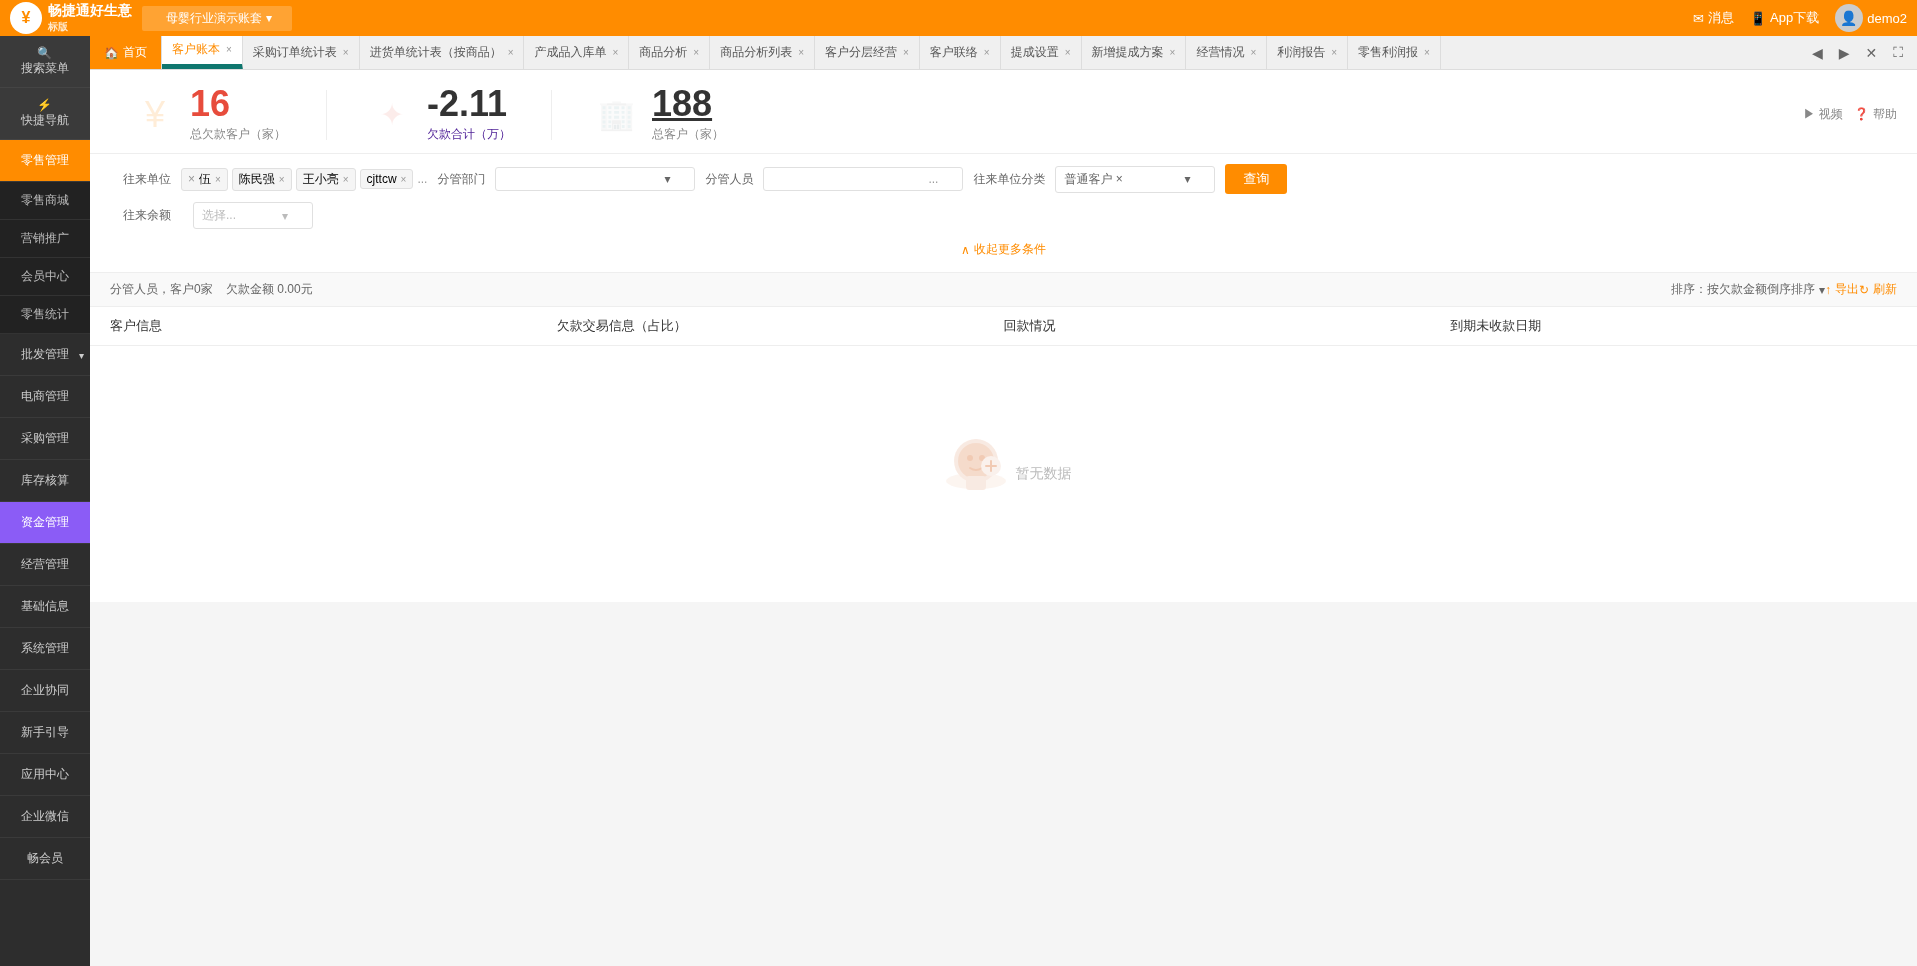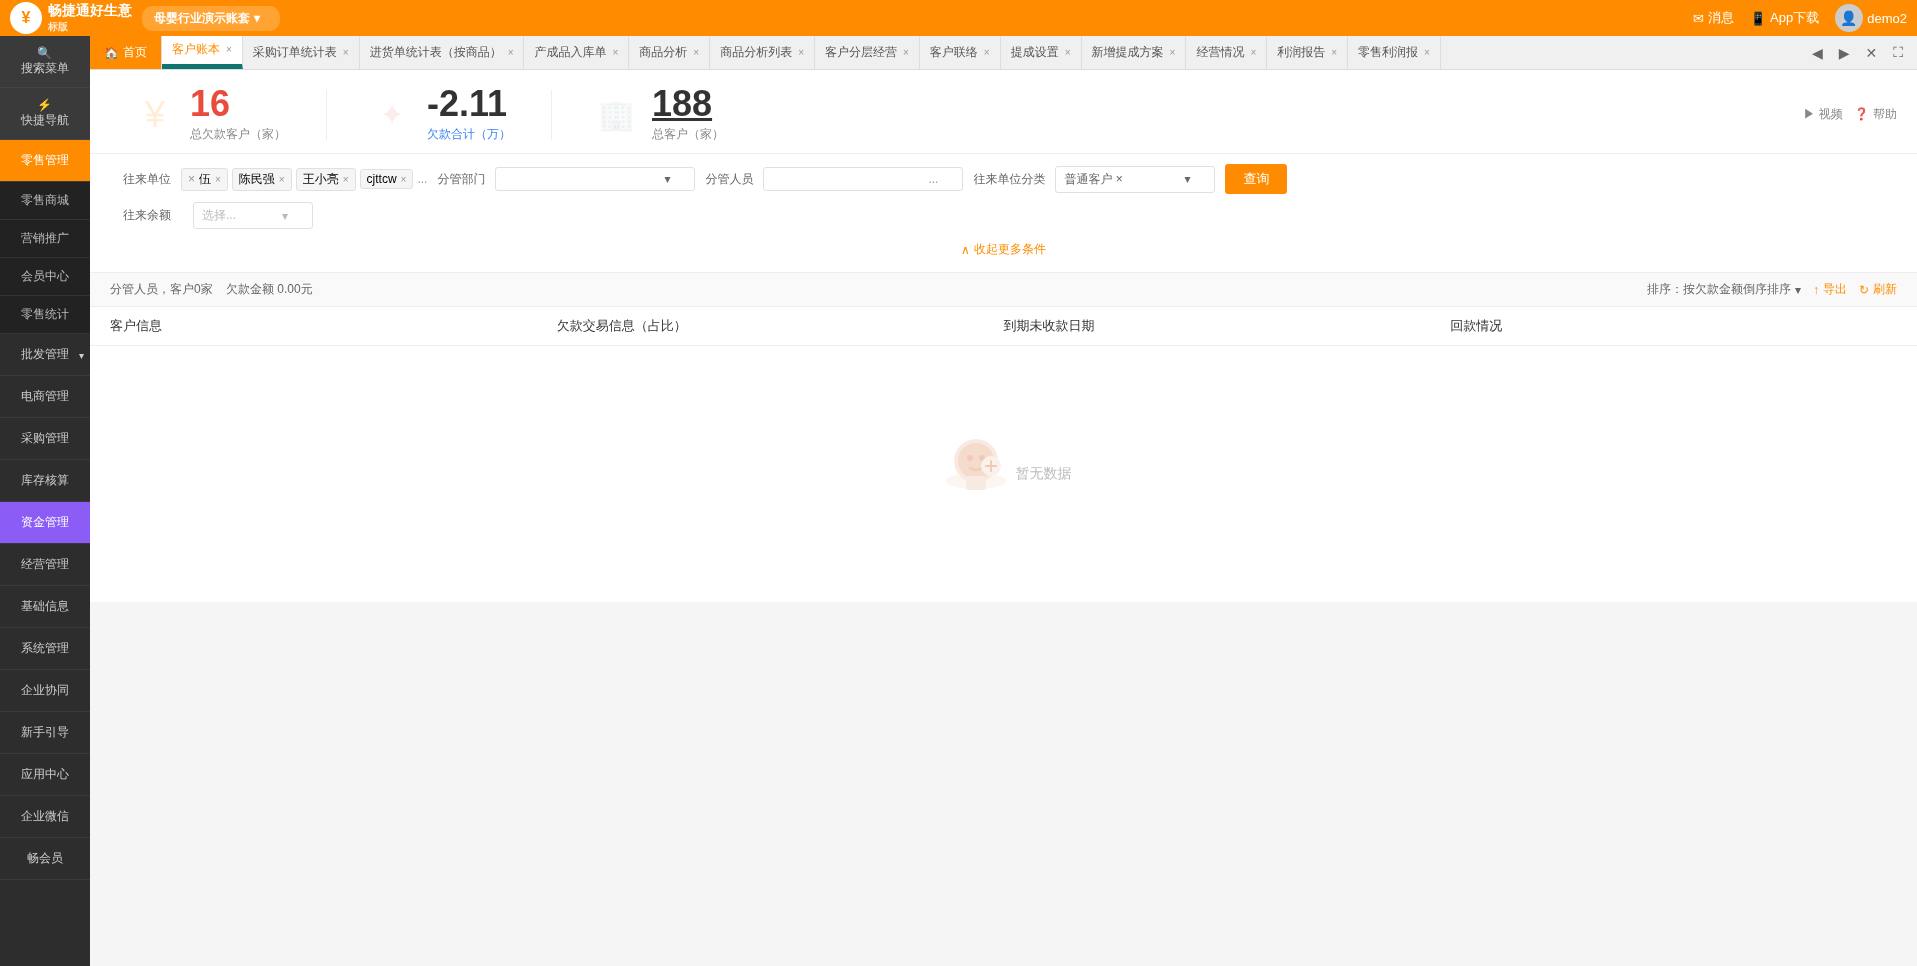--- a/index.html
+++ b/index.html
@@ -3,21 +3,21 @@
   <meta charset="utf-8">
   <style>
     * { box-sizing: border-box; margin: 0; padding: 0; }
     body { font-family: 'Microsoft YaHei', Arial, sans-serif; font-size: 13px; background: #f5f5f5; display: flex; flex-direction: column; height: 100vh; overflow: hidden; }
 
     
     .top-bar { background: #ff8c00; display: flex; align-items: center; height: 36px; padding: 0 10px; }
     .top-bar-logo { display: flex; align-items: center; gap: 6px; color: white; font-size: 14px; font-weight: bold; min-width: 90px; }
     .logo-icon { width: 32px; height: 32px; background: white; border-radius: 50%; display: flex; align-items: center; justify-content: center; color: #ff8c00; font-size: 16px; }
     .top-bar-center { flex: 1; display: flex; align-items: center; padding: 0 10px; }
-    .industry-select { background: rgba(255,255,255,0.2); border: none; color: white; padding: 4px 20px 4px 12px; border-radius: 11px; font-size: 12px; cursor: pointer; display: flex; align-items: center; gap: 4px; font-weight: bold; }
+    .industry-select { background: rgba(255,255,255,0.2); border: none; color: white; padding: 4px 20px 4px 24px; border-radius: 2px; font-size: 12px; cursor: pointer; display: flex; align-items: center; gap: 4px; }
     .top-bar-right { display: flex; align-items: center; gap: 16px; color: white; font-size: 13px; }
     .top-bar-right-item { display: flex; align-items: center; gap: 4px; cursor: pointer; }
     .avatar { width: 28px; height: 28px; border-radius: 50%; background: #ccc; display: flex; align-items: center; justify-content: center; overflow: hidden; }
 
     
     .main-layout { display: flex; flex: 1; overflow: hidden; }
 
     
     .sidebar { width: 90px; background: #2d2d2d; display: flex; flex-direction: column; overflow-y: auto; }
     .sidebar-search { background: #3a3a3a; color: #ccc; text-align: center; padding: 10px 4px; font-size: 12px; cursor: pointer; border-bottom: 1px solid #444; }
@@ -56,21 +56,21 @@
     .filter-more { color: #999; cursor: pointer; font-size: 12px; }
     .filter-select { border: 1px solid #e0e0e0; border-radius: 3px; padding: 4px 24px 4px 8px; font-size: 12px; color: #666; min-width: 120px; cursor: pointer; position: relative; display: flex; align-items: center; justify-content: space-between; background: white; }
     .filter-select-placeholder { color: #bbb; }
     .filter-dots { color: #999; cursor: pointer; }
     .collapse-btn { display: flex; align-items: center; justify-content: center; gap: 4px; color: #ff8c00; font-size: 12px; cursor: pointer; padding: 4px 0; }
     .filter-row-2 { display: flex; align-items: center; gap: 22px; }
     .filter-select-inline { border: 1px solid #e0e0e0; border-radius: 3px; padding: 4px 24px 4px 8px; font-size: 12px; color: #bbb; min-width: 100px; cursor: pointer; background: white; display: flex; align-items: center; justify-content: space-between; }
 
     
     .results-bar { background: #f9f9f9; padding: 8px 20px; border-bottom: 1px solid #eee; display: flex; align-items: center; justify-content: space-between; font-size: 12px; color: #666; }
-    .results-actions { display: flex; align-items: center; gap: 12px; }
+    .results-actions { display: flex; align-items: center; }
     .results-action-item { color: #ff8c00; cursor: pointer; display: flex; align-items: center; gap: 4px; }
     .sort-select { display: flex; align-items: center; gap: 4px; color: #666; }
 
     
     .table-area { flex: 1; overflow-y: auto; background: white; }
     .table-header { display: grid; grid-template-columns: 1fr 1fr 1fr 1fr; border-bottom: 1px solid #eee; padding: 10px 20px; background: white; position: sticky; top: 0; z-index: 1; }
     .table-header-cell { font-size: 13px; color: #333; font-weight: normal; }
     .empty-state { display: flex; align-items: center; justify-content: center; padding: 80px 20px; }
     .empty-icon { width: 80px; height: 80px; margin-bottom: 16px; opacity: 0.6; }
     .empty-text { color: #bbb; font-size: 14px; }
@@ -269,21 +269,21 @@
                 <div style="font-size:12px;color:#888;margin-top:4px;">总欠款客户（家）</div>
               </div>
             </div>
 
             <div style="width:1px;height:50px;background:#eee;margin:0 20px;"></div>
 
             <div class="stat-block">
               <div style="width:50px;height:50px;opacity:0.1;display:flex;align-items:center;justify-content:center;font-size:30px;color:#e74c3c;">✦</div>
               <div class="stat-item">
                 <div style="font-size:36px;font-weight:bold;color:#333;line-height:1;">-2.11</div>
-                <div style="font-size:12px;color:#3b82f6;margin-top:4px;">欠款合计（万）</div>
+                <div style="font-size:12px;color:#4c1d95;margin-top:4px;">欠款合计（万）</div>
               </div>
             </div>
 
             <div style="width:1px;height:50px;background:#eee;margin:0 20px;"></div>
 
             <div class="stat-block">
               <div style="width:50px;height:50px;opacity:0.12;display:flex;align-items:center;justify-content:center;font-size:30px;color:#3498db;">🏢</div>
               <div class="stat-item">
                 <div style="font-size:36px;font-weight:bold;color:#333;line-height:1;text-decoration:underline;">188</div>
                 <div style="font-size:12px;color:#888;margin-top:4px;">总客户（家）</div>
@@ -385,22 +385,22 @@
             <span>↻</span>
             <span>刷新</span>
           </div>
         </div>
       </div>
 
       <div class="table-area">
         <div class="table-header">
           <div class="table-header-cell">客户信息</div>
           <div class="table-header-cell">欠款交易信息（占比）</div>
+          <div class="table-header-cell">回款情况</div>
           <div class="table-header-cell">到期未收款日期</div>
-          <div class="table-header-cell">回款情况</div>
         </div>
 
         <div class="empty-state">
           <div class="empty-icon">
             <svg viewBox="0 0 80 80" width="80" height="80">
               <ellipse cx="40" cy="55" rx="30" ry="8" fill="#f5ddd0" opacity="0.5"></ellipse>
               <circle cx="40" cy="35" r="22" fill="#f5ddd0"></circle>
               <circle cx="40" cy="35" r="18" fill="#f0c4aa"></circle>
               <circle cx="34" cy="32" r="3" fill="#e8a882"></circle>
               <circle cx="46" cy="32" r="3" fill="#e8a882"></circle>

